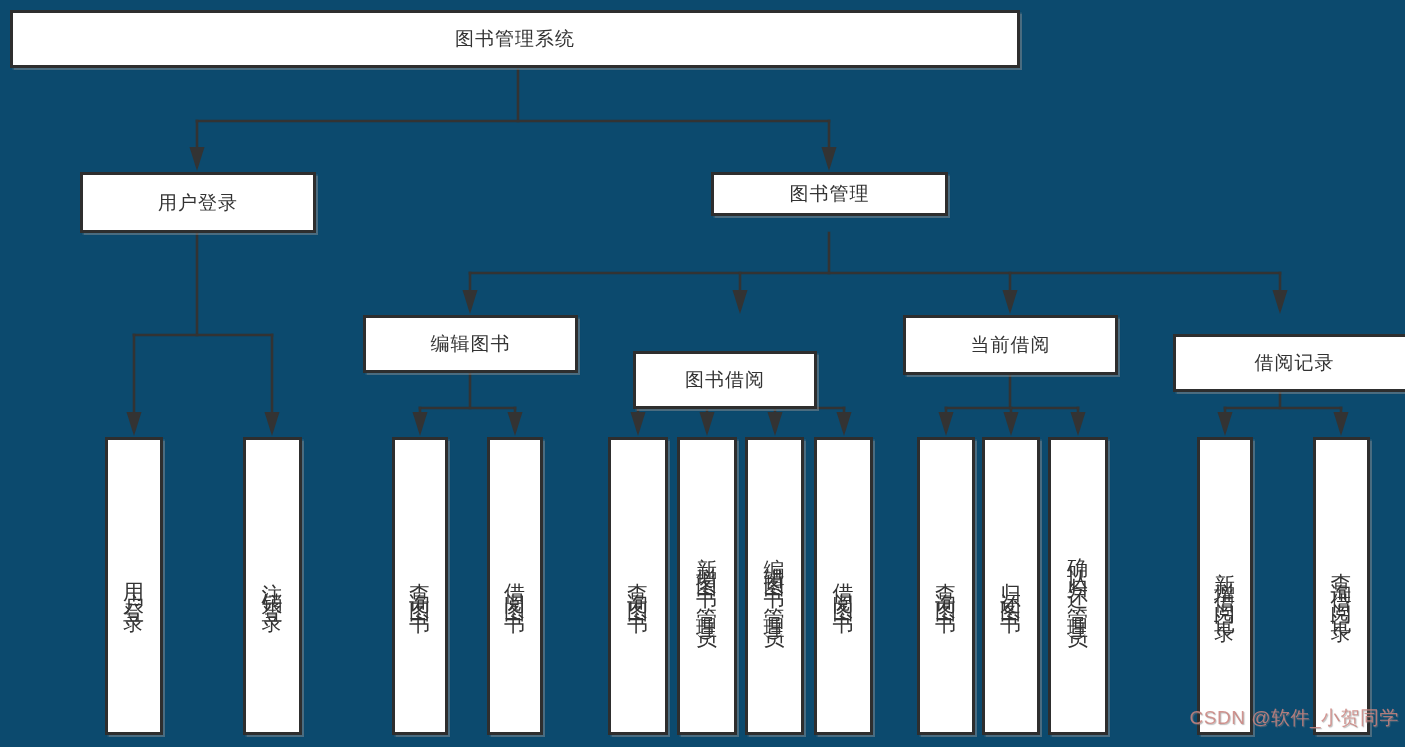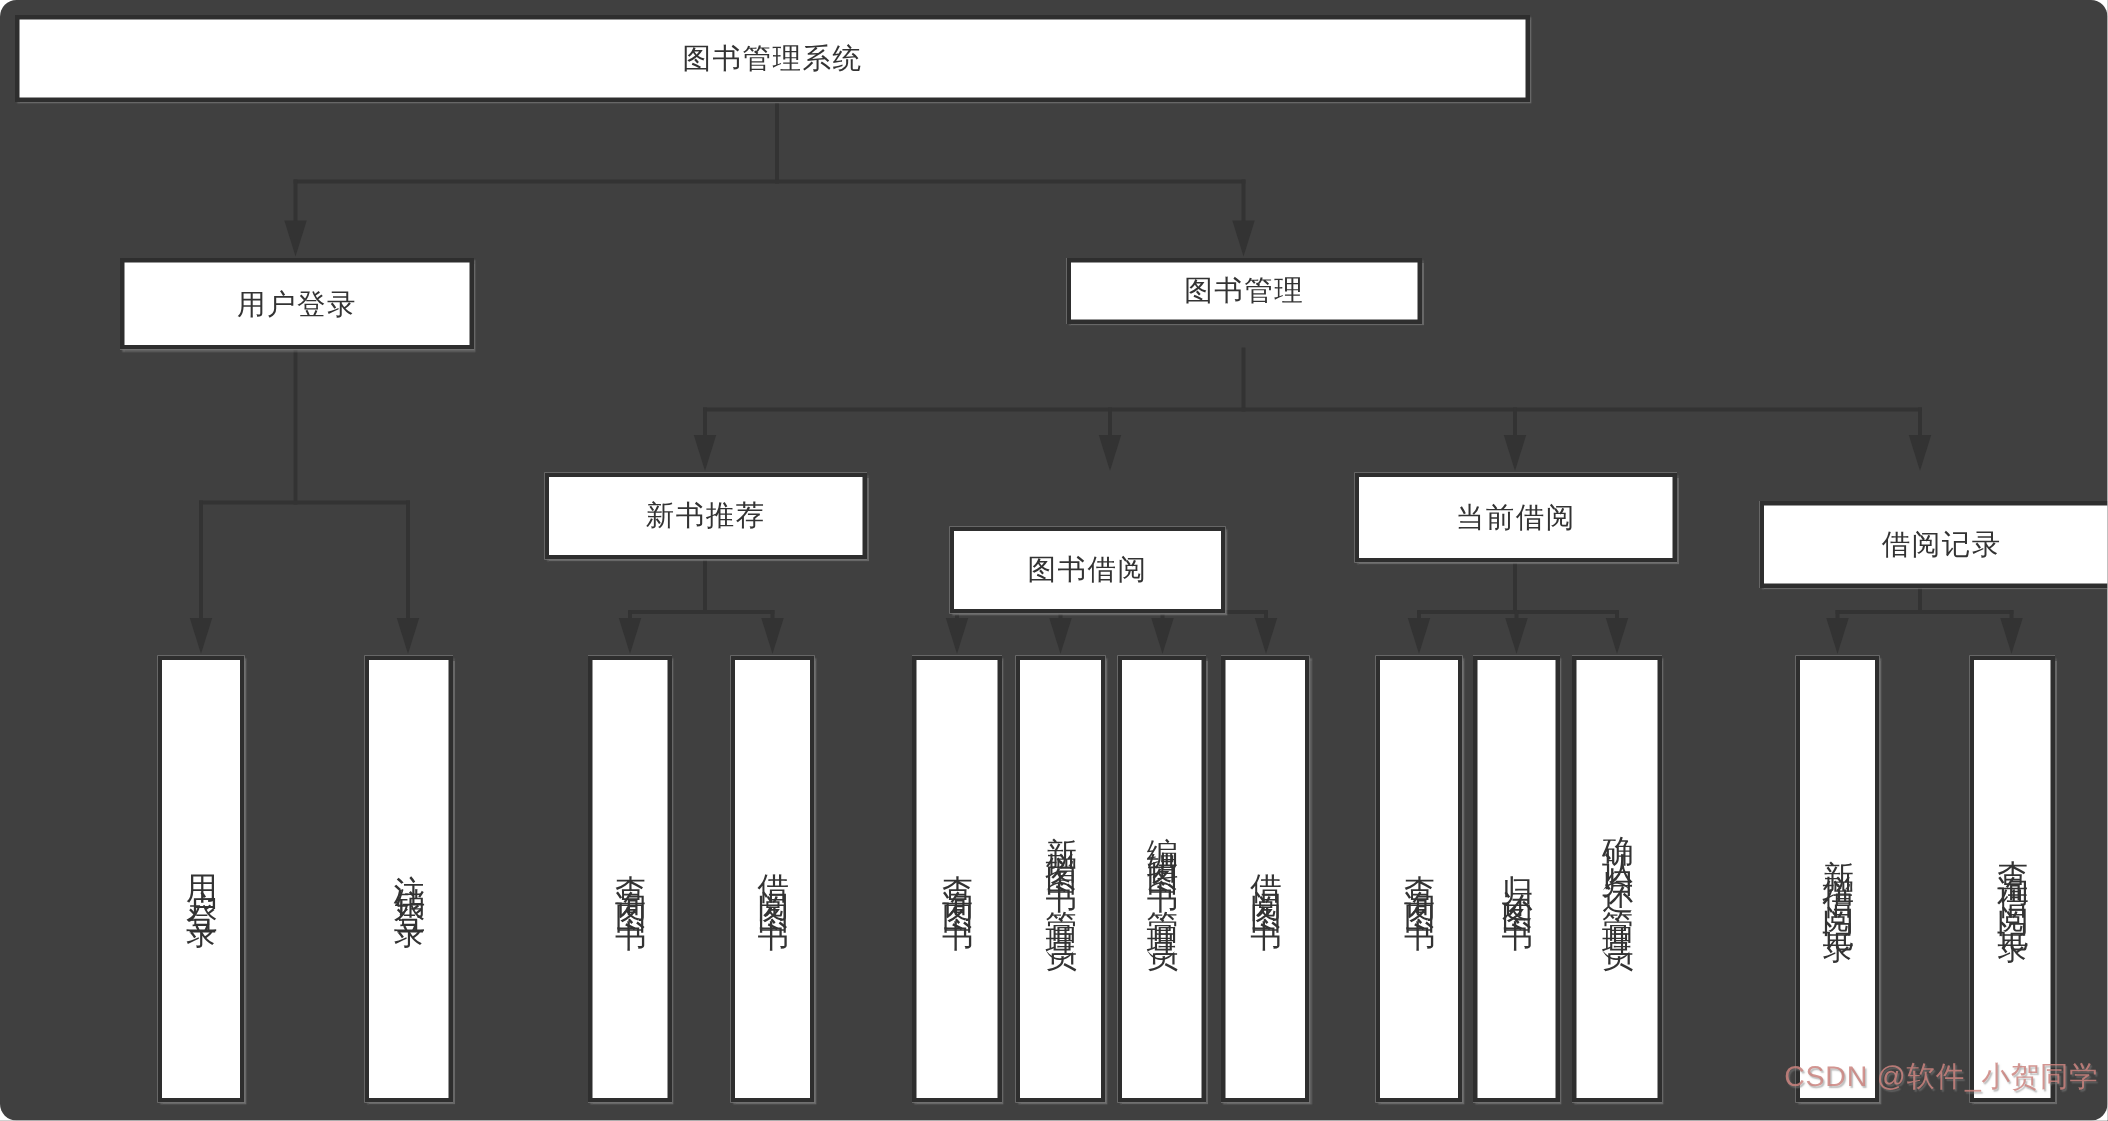--- a/index.html
+++ b/index.html
@@ -5,23 +5,22 @@
   html, body {
     margin: 0;
     padding: 0;
     background: #ffffff;
     font-family: "Liberation Sans", "DejaVu Sans", sans-serif;
   }
   .canvas {
     position: relative;
     width: 1405px;
     height: 747px;
-    background: #404040;
+    background: #0c4a6e;
     overflow: hidden;
-    border-radius: 11px;
   }
   svg.wires {
     position: absolute;
     left: 0; top: 0;
     width: 1405px; height: 747px;
   }
   .box {
     position: absolute;
     box-sizing: border-box;
     border: 3px solid #2e2e2e;
@@ -154,21 +153,21 @@
   </div>
 
   <div class="box leaf" style="left:105px; top:437px; width:58px; height:298px;">
     <span class="vtext">用户登录</span>
   </div>
   <div class="box leaf" style="left:243px; top:437px; width:59px; height:298px;">
     <span class="vtext">注销登录</span>
   </div>
 
   <div class="box hlabel" style="left:363px; top:315px; width:215px; height:58px;">
-    <span>新书推荐</span>
+    <span>编辑图书</span>
   </div>
   <div class="box hlabel" style="left:633px; top:315px; width:184px; height:58px;margin-top:36px;">
     <span>图书借阅</span>
   </div>
   <div class="box hlabel" style="left:903px; top:315px; width:215px; height:60px;">
     <span>当前借阅</span>
   </div>
   <div class="box hlabel" style="left:1173px; top:334px; width:243px; height:58px;">
     <span>借阅记录</span>
   </div>

